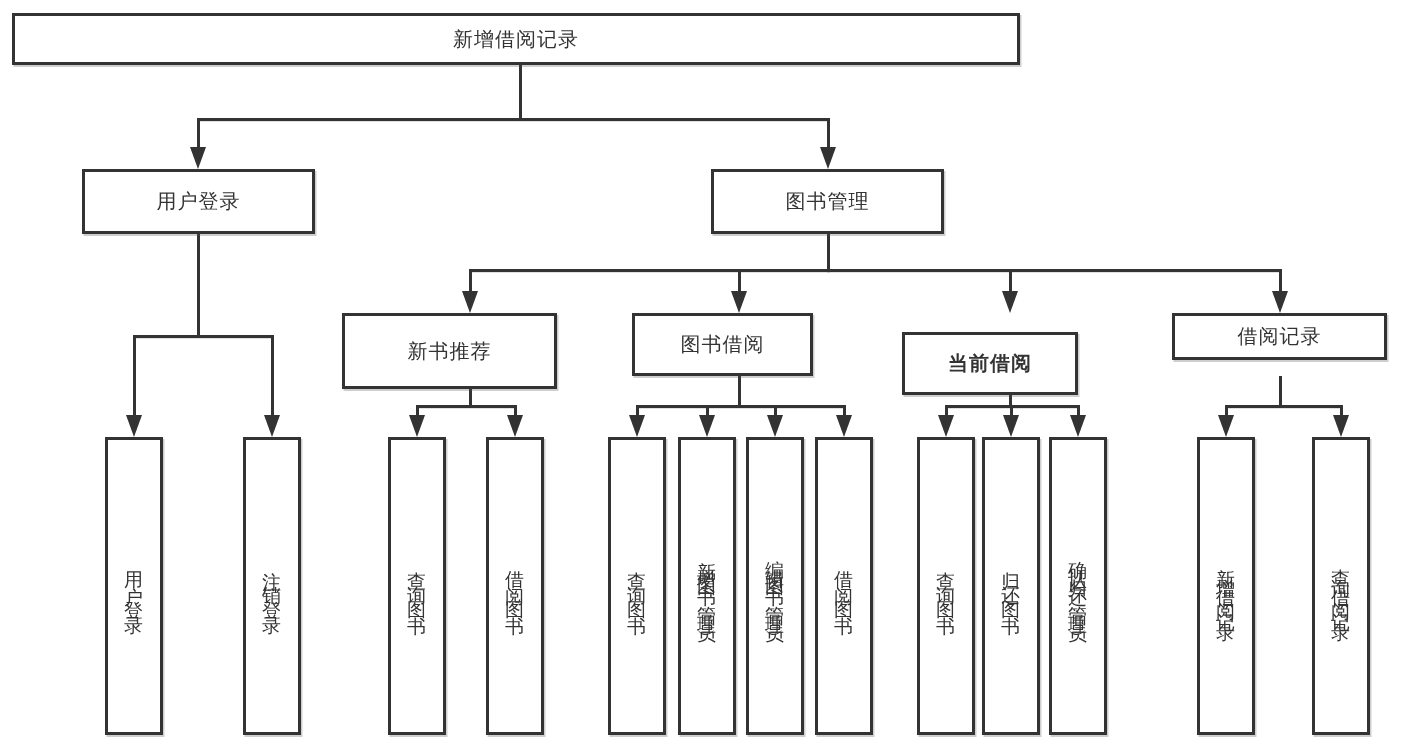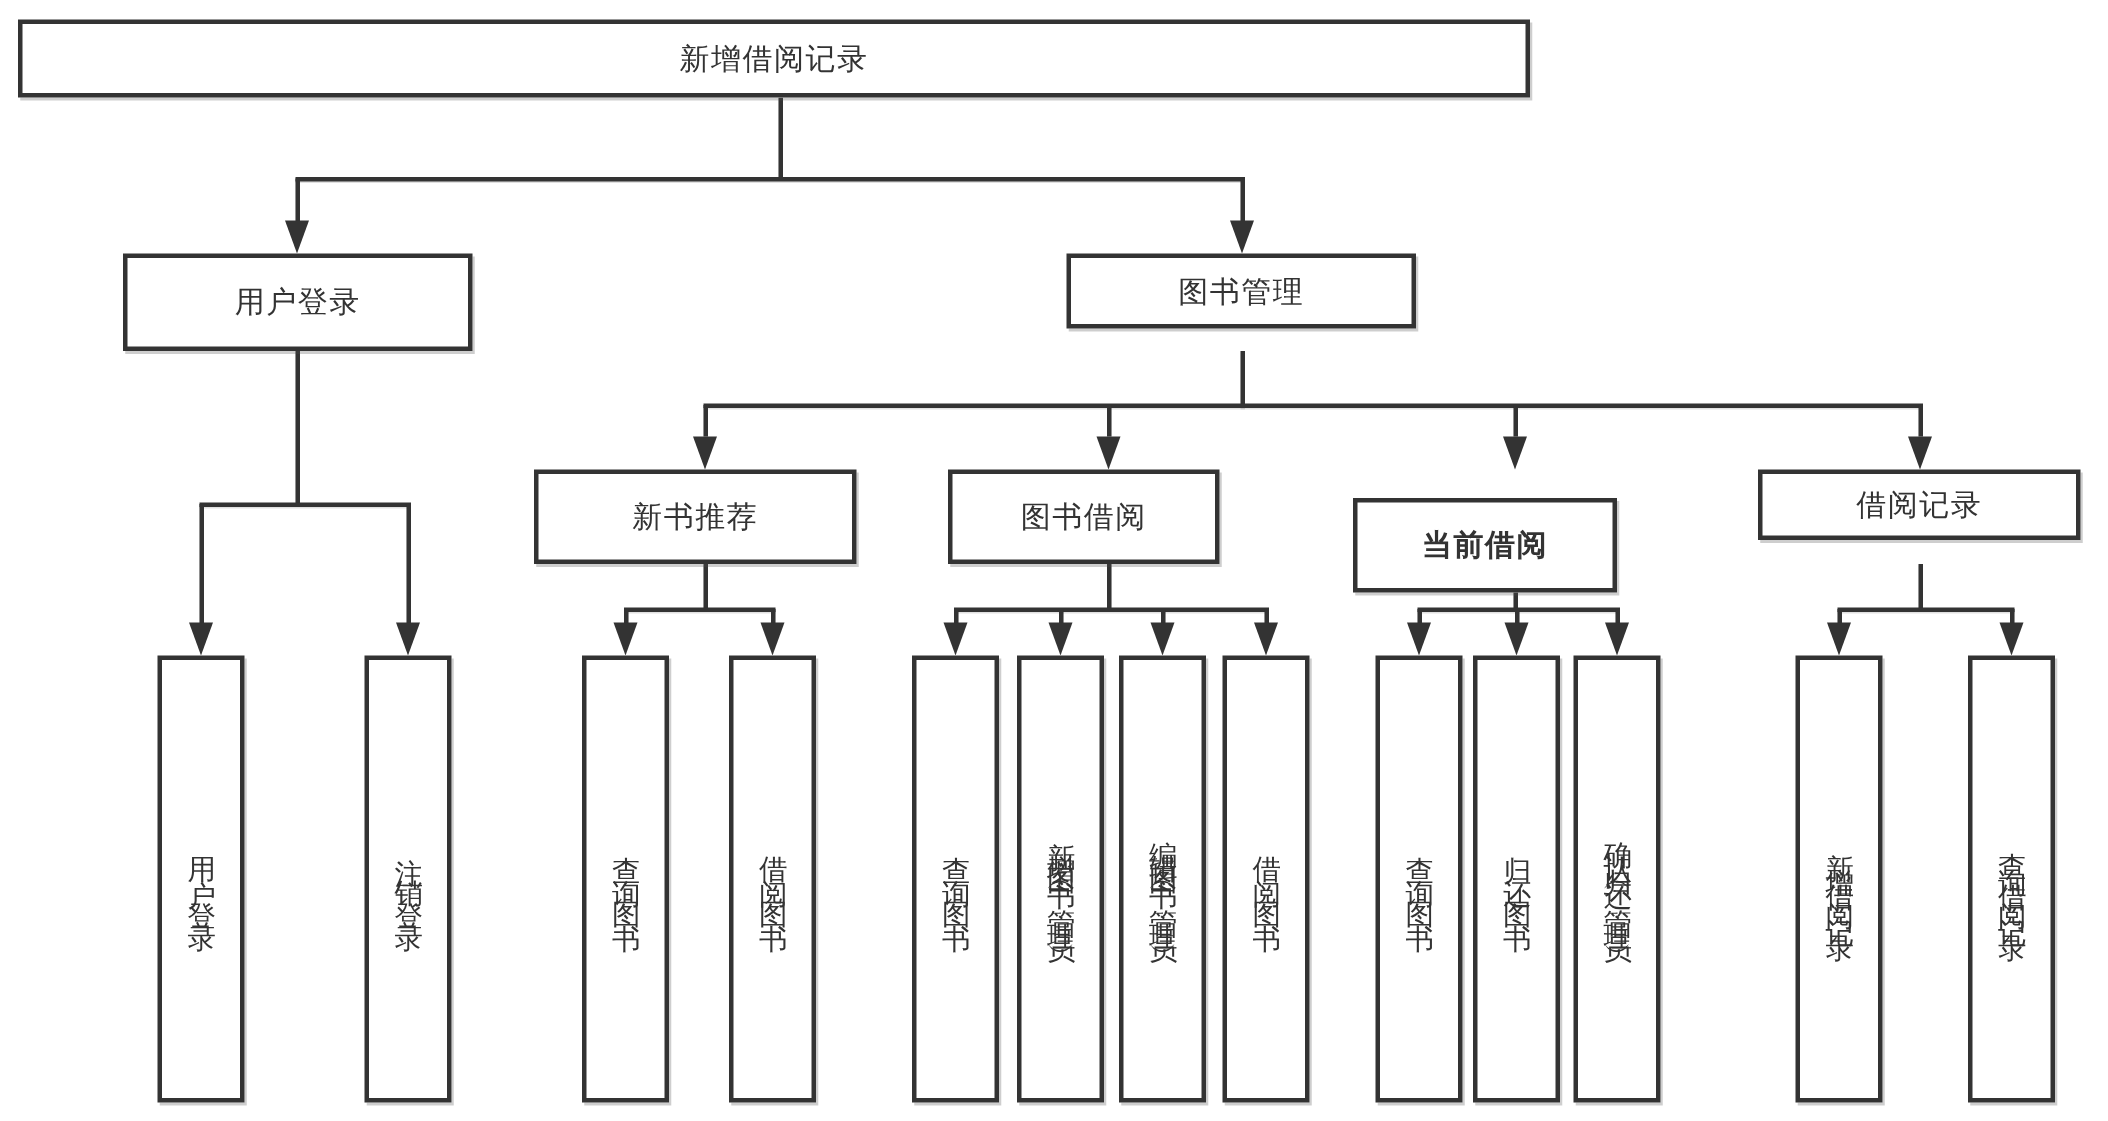--- a/index.html
+++ b/index.html
@@ -99,25 +99,25 @@
   <div class="vl" style="left:1339.5px;top:406px;height:10px;"></div>
   <div class="arrow" style="left:1333px;top:415px;"></div>
 
   <div class="box h" style="left:12px;top:13px;width:1008px;height:52px;">
     <span>新增借阅记录</span>
   </div>
 
   <div class="box h" style="left:82px;top:169px;width:233px;height:65px;">
     <span>用户登录</span>
   </div>
-  <div class="box h" style="left:711px;top:169px;width:233px;height:50px;">
+  <div class="box h" style="left:711px;top:169px;width:233px;height:65px;">
     <span>图书管理</span>
   </div>
 
-  <div class="box h" style="left:356px;top:313px;width:215px;height:63px;">
+  <div class="box h" style="left:342px;top:313px;width:215px;height:76px;">
     <span>新书推荐</span>
   </div>
   <div class="box h" style="left:632px;top:313px;width:181px;height:63px;">
     <span>图书借阅</span>
   </div>
   <div class="box h" style="left:902px;top:332px;width:176px;height:63px;font-weight:bold;">
     <span>当前借阅</span>
   </div>
   <div class="box h" style="left:1172px;top:313px;width:215px;height:47px;">
     <span>借阅记录</span>

